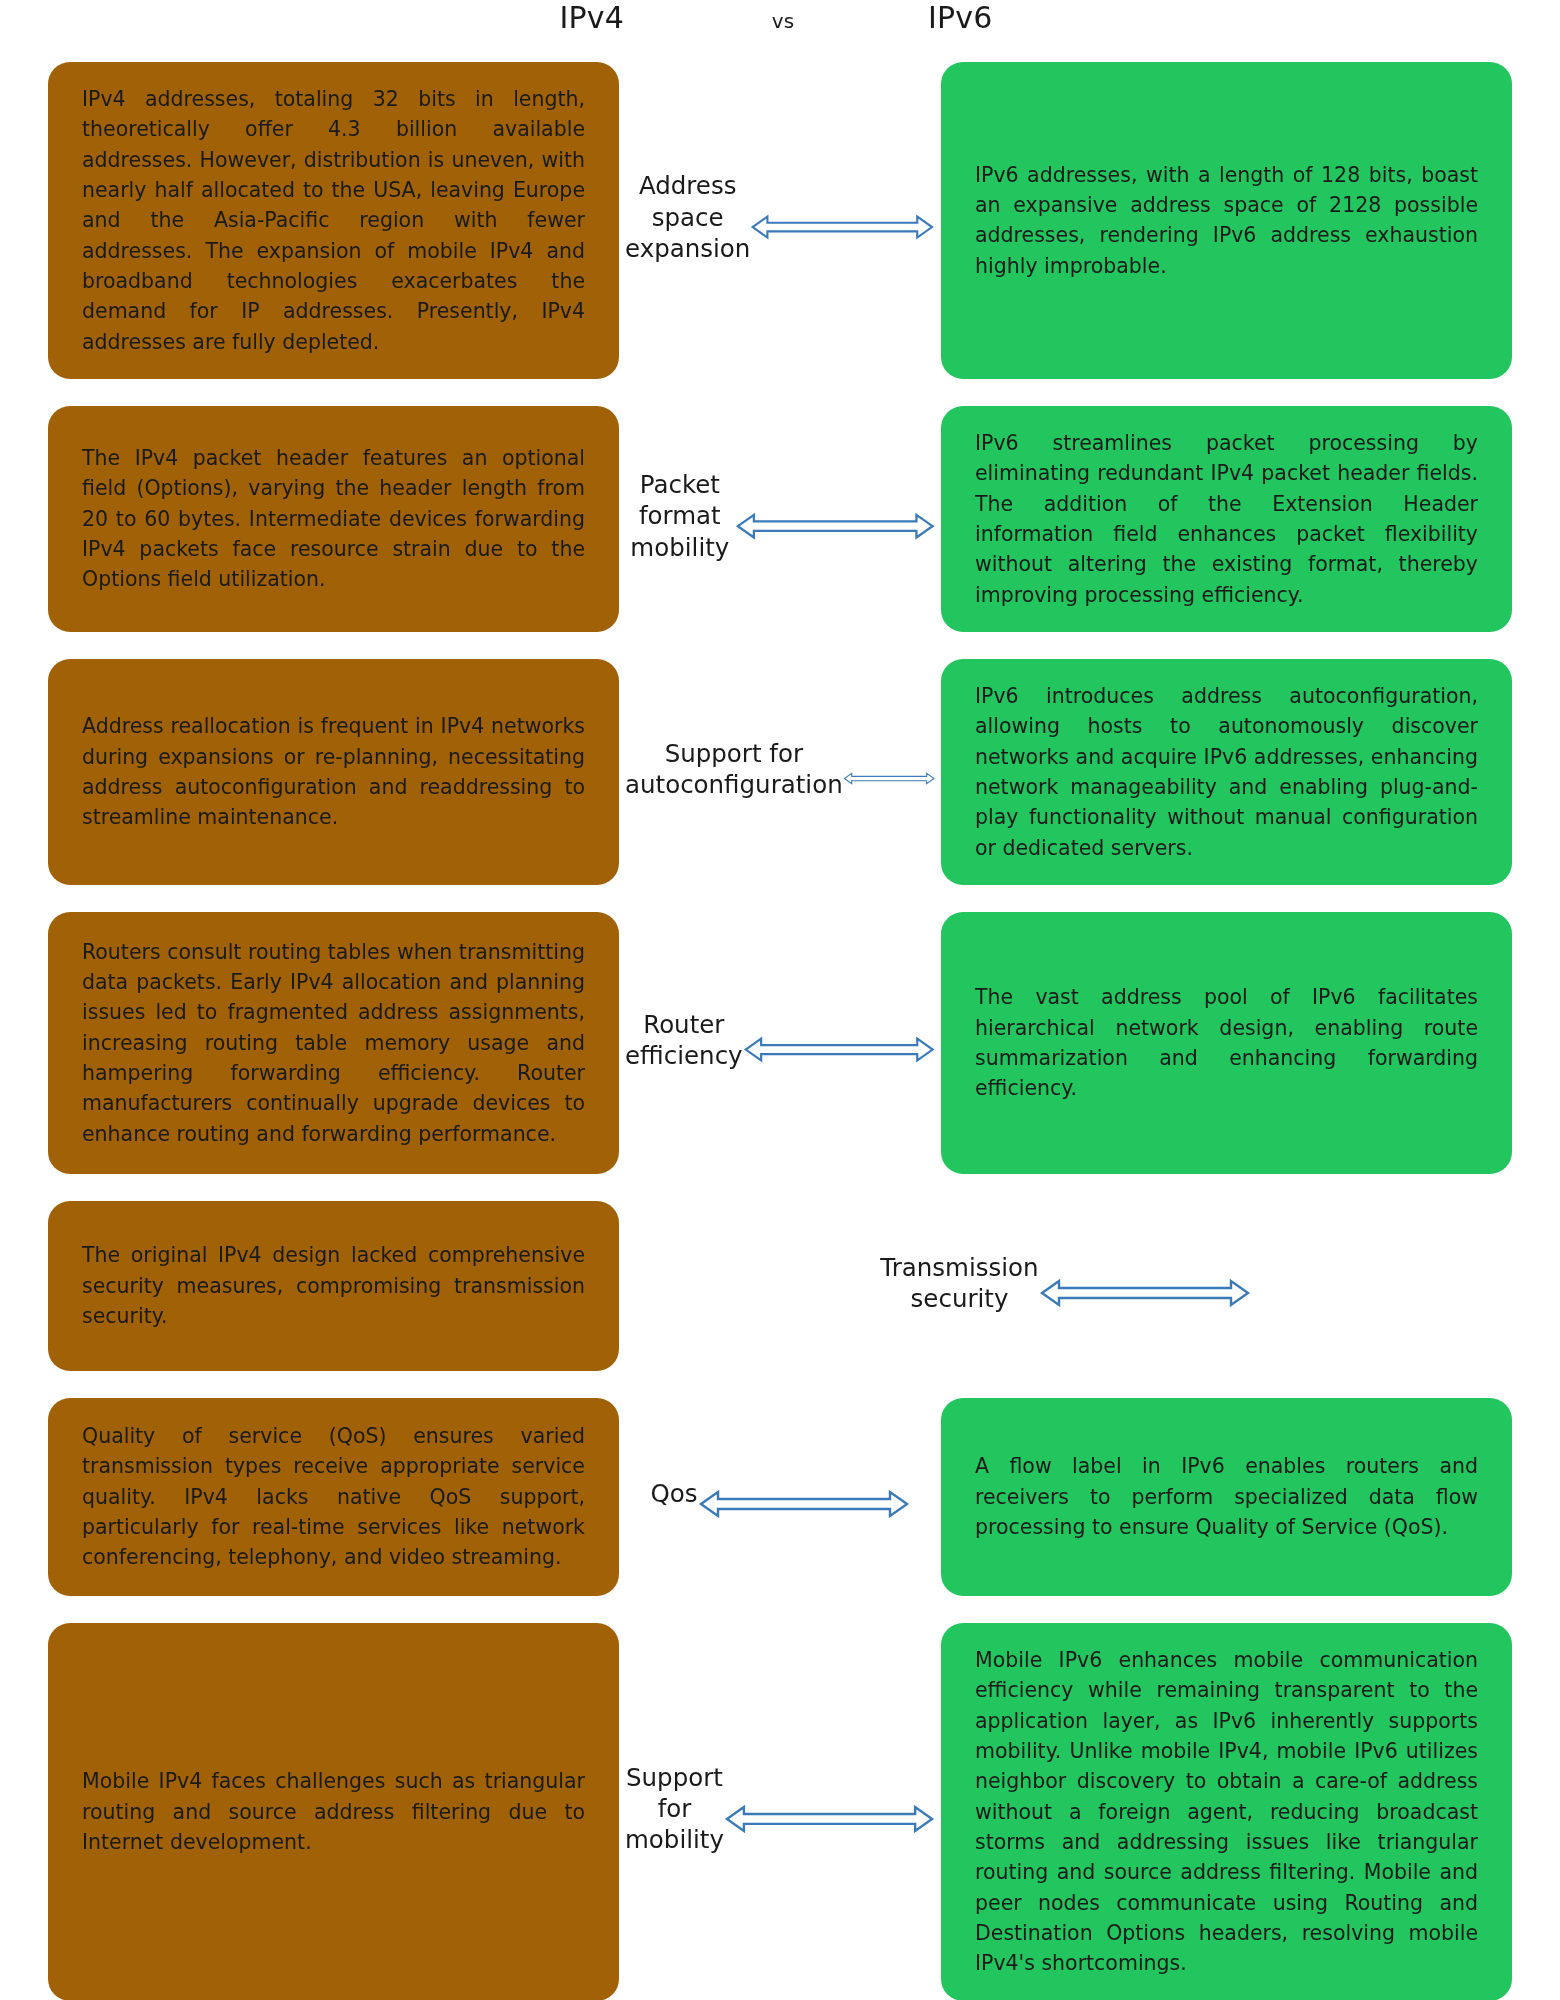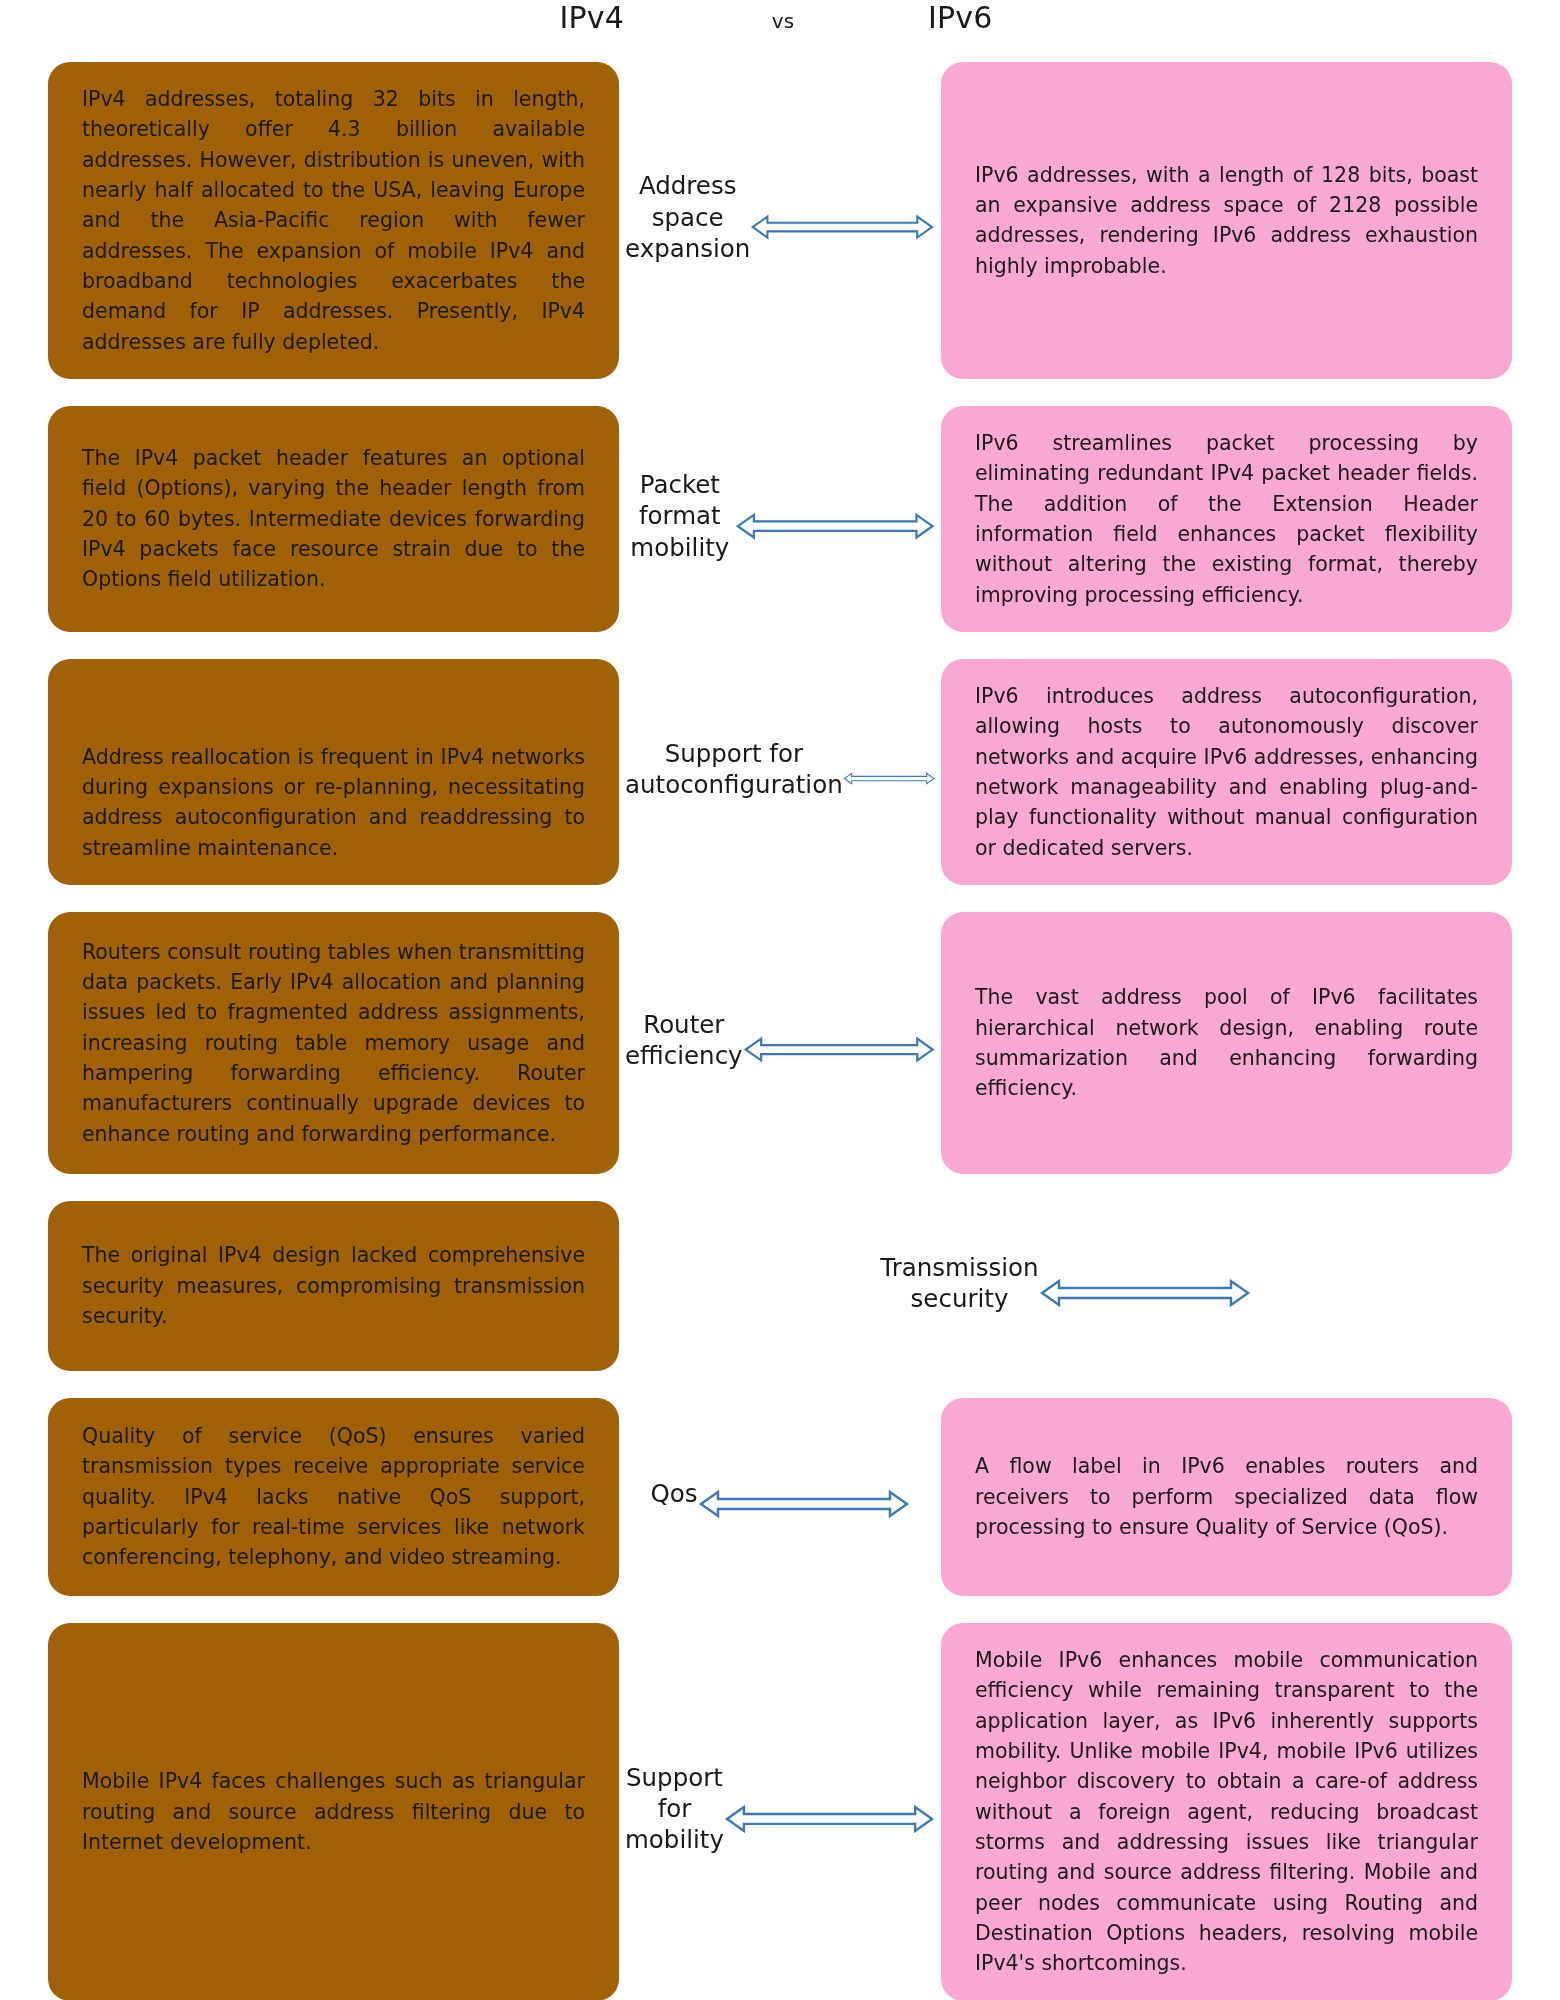--- a/index.html
+++ b/index.html
@@ -68,21 +68,21 @@
     hyphens: auto;
   }
   .card-left {
     width: 571px;
     flex: 0 0 571px;
     background: #a16207;
   }
   .card-right {
     width: 571px;
     flex: 0 0 571px;
-    background: #f9a8d4;
+    background: #22c55e;
   }
 
   .center {
     flex: 1 1 auto;
     position: relative;
     display: flex;
     flex-direction: row;
     align-items: center;
     justify-content: center;
     padding: 0 6px;
@@ -97,21 +97,21 @@
   .arrow {
     margin-top: 14px;
     width: 100%;
     max-width: 212px;
     display: block;
   }
 
   
   .r1 .card { min-height: 222px; }
   .r2 .card { min-height: 176px; }
-  .r3 .card { min-height: 176px; align-items: flex-end; }
+  .r3 .card { min-height: 176px; }
   .r4 .card { min-height: 262px; }
   .r5 .card { min-height: 170px; }
   .r6 .card { min-height: 198px; }
   .r7 .card { min-height: 320px; }
 
   .r1 .center-label,
   .r2 .center-label,
   .r3 .center-label,
   .r4 .center-label,
   .r5 .center-label,

